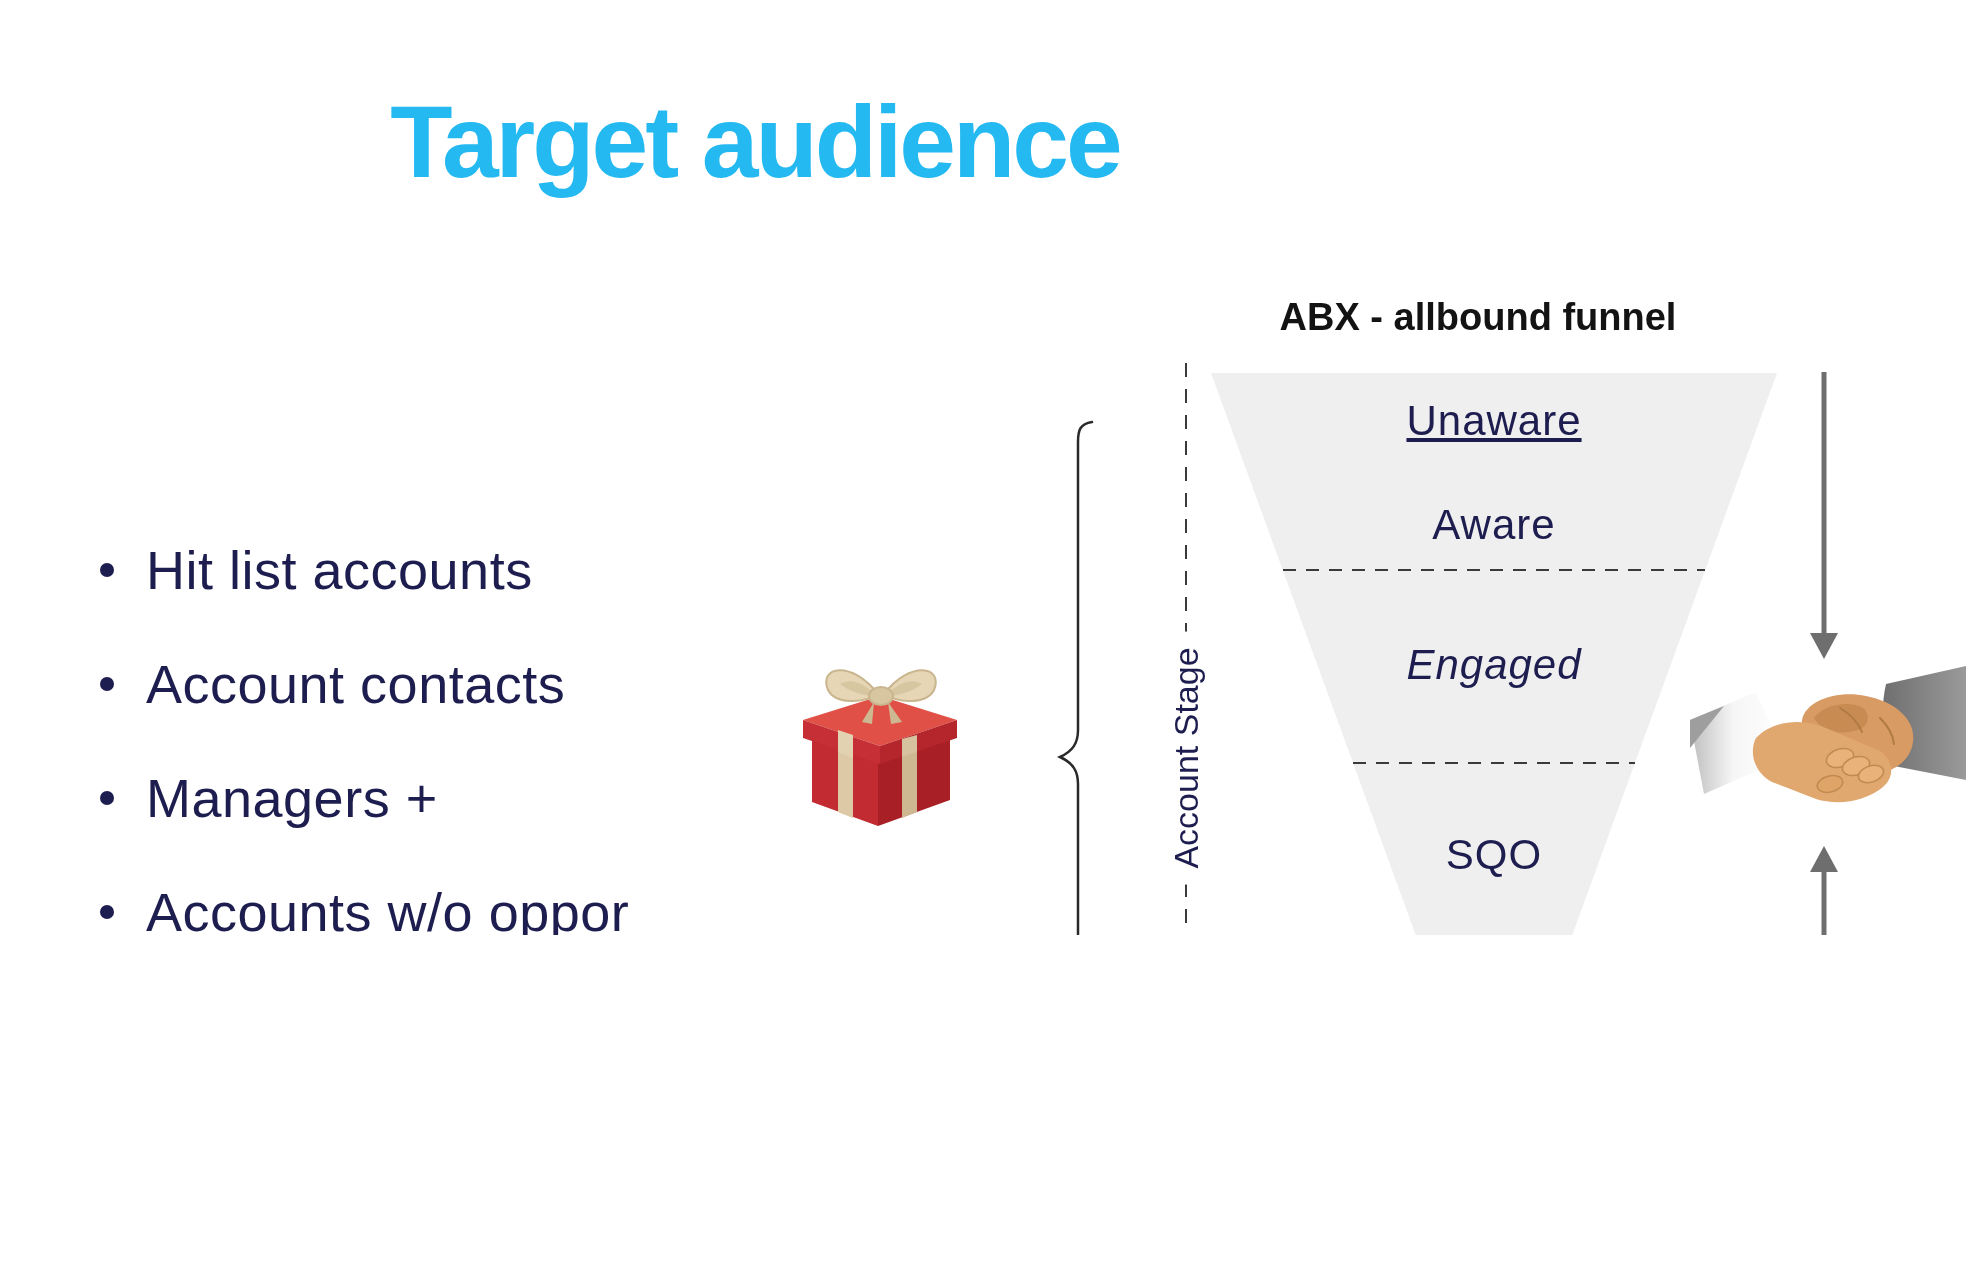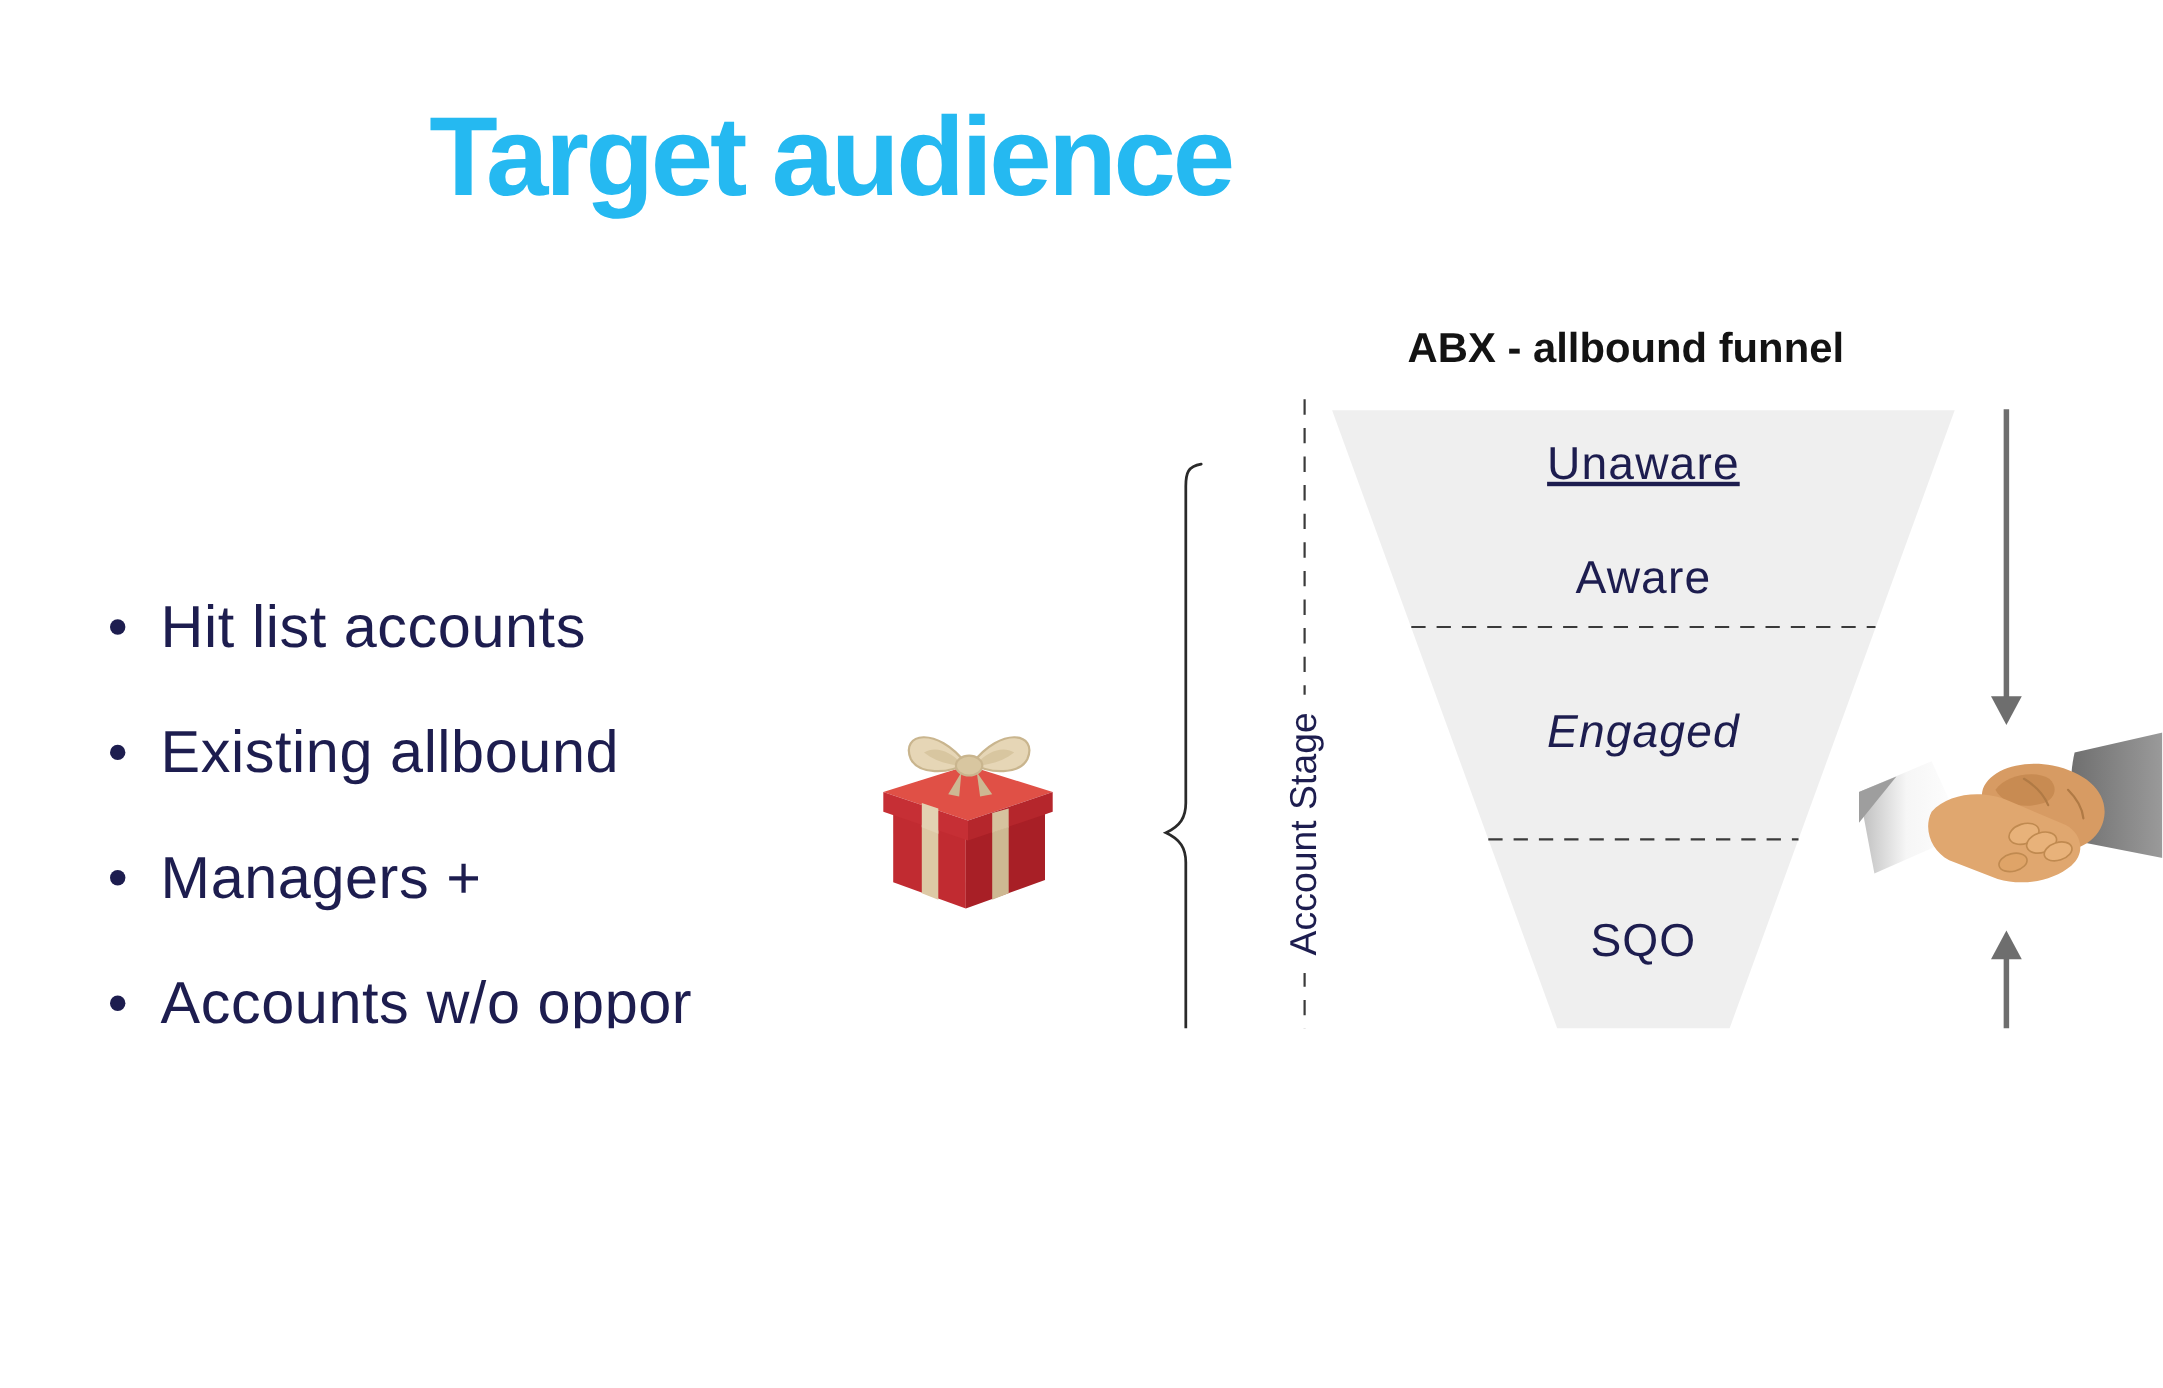--- a/index.html
+++ b/index.html
@@ -110,21 +110,21 @@
 
   <div class="page-title">Target audience</div>
 
   <ul class="bullet-list">
     <li>
       <span class="bullet-dot"></span>
       <span class="bullet-text">Hit list accounts</span>
     </li>
     <li>
       <span class="bullet-dot"></span>
-      <span class="bullet-text">Existing allbound</span>
+      <span class="bullet-text">Account contacts</span>
     </li>
     <li>
       <span class="bullet-dot"></span>
       <span class="bullet-text">Managers +</span>
     </li>
     <li>
       <span class="bullet-dot"></span>
       <span class="bullet-text">Accounts w/o oppor</span>
     </li>
   </ul>

